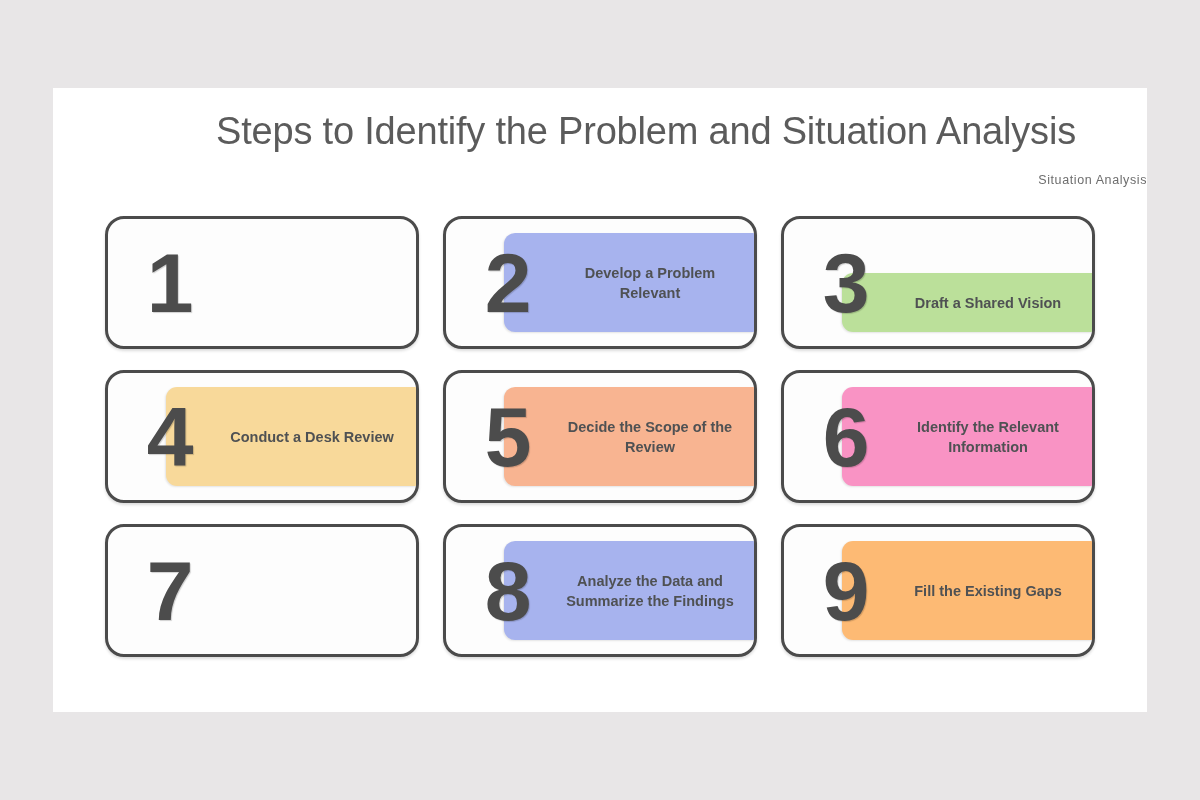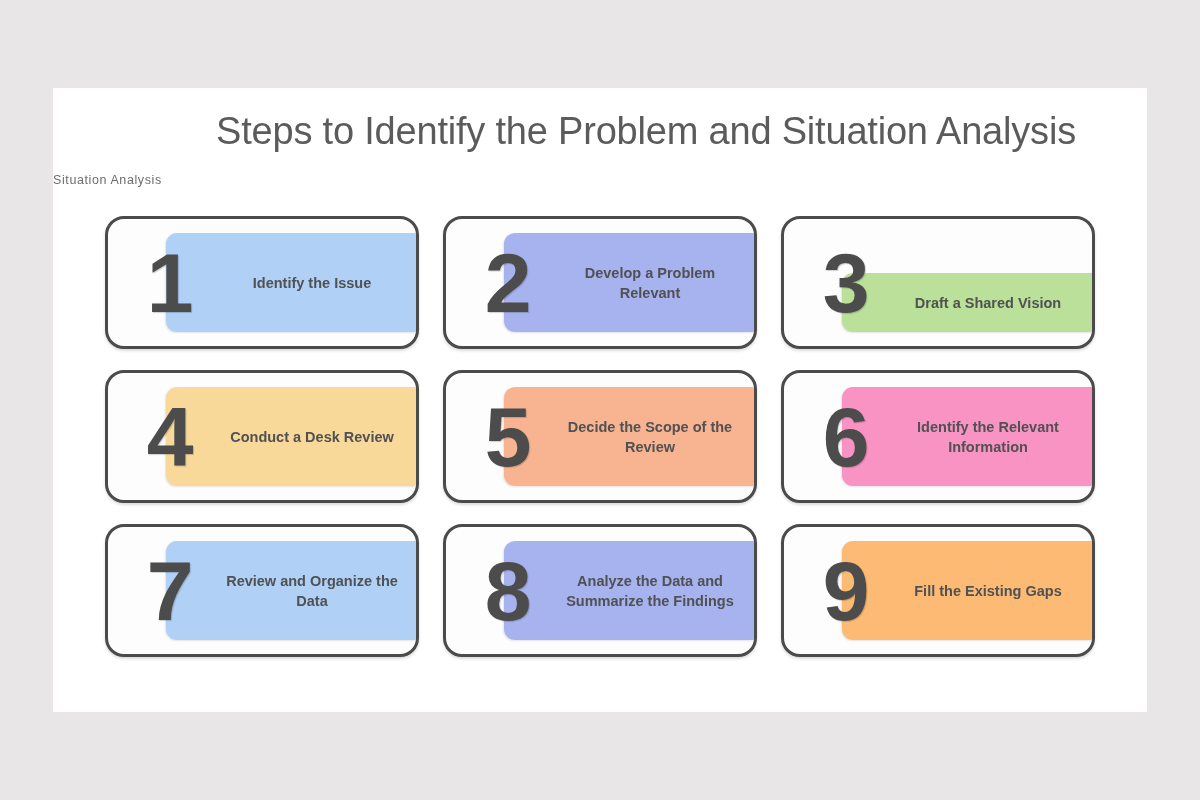--- a/index.html
+++ b/index.html
@@ -35,21 +35,21 @@
     letter-spacing: -0.2px;
     white-space: nowrap;
     padding-left: 46px;
   }
 
   .slide-subtitle {
     position: absolute;
     left: 0;
     top: 85px;
     width: 100%;
-    text-align: left;
+    text-align: right;
     font-size: 12.5px;
     font-weight: 400;
     color: #6d6d6d;
     letter-spacing: 0.6px;
   }
 
   .grid {
     position: absolute;
     left: 52px;
     top: 128px;
@@ -118,23 +118,20 @@
 
 <div class="slide">
 
   <div class="slide-title">Steps to Identify the Problem and Situation Analysis</div>
 
   <div class="slide-subtitle">Situation  Analysis</div>
 
   <div class="grid">
 
     <div class="step-card">
-      <div class="step-panel" style="background-color: rgb(176, 208, 245);">
-        <div class="step-label">Identify the Issue</div>
-      </div>
       <div class="step-number">1</div>
     </div>
 
     <div class="step-card">
       <div class="step-panel" style="background-color: rgb(167, 179, 238);">
         <div class="step-label">Develop a Problem Relevant</div>
       </div>
       <div class="step-number">2</div>
     </div>
 
@@ -160,23 +157,20 @@
     </div>
 
     <div class="step-card">
       <div class="step-panel" style="background-color: rgb(249, 147, 196);">
         <div class="step-label">Identify the Relevant Information</div>
       </div>
       <div class="step-number">6</div>
     </div>
 
     <div class="step-card">
-      <div class="step-panel" style="background-color: rgb(176, 208, 245);">
-        <div class="step-label">Review and Organize the Data</div>
-      </div>
       <div class="step-number">7</div>
     </div>
 
     <div class="step-card">
       <div class="step-panel" style="background-color: rgb(167, 179, 238); justify-content: flex-end;">
         <div class="step-label">Analyze the Data and Summarize the Findings</div>
       </div>
       <div class="step-number">8</div>
     </div>
 

